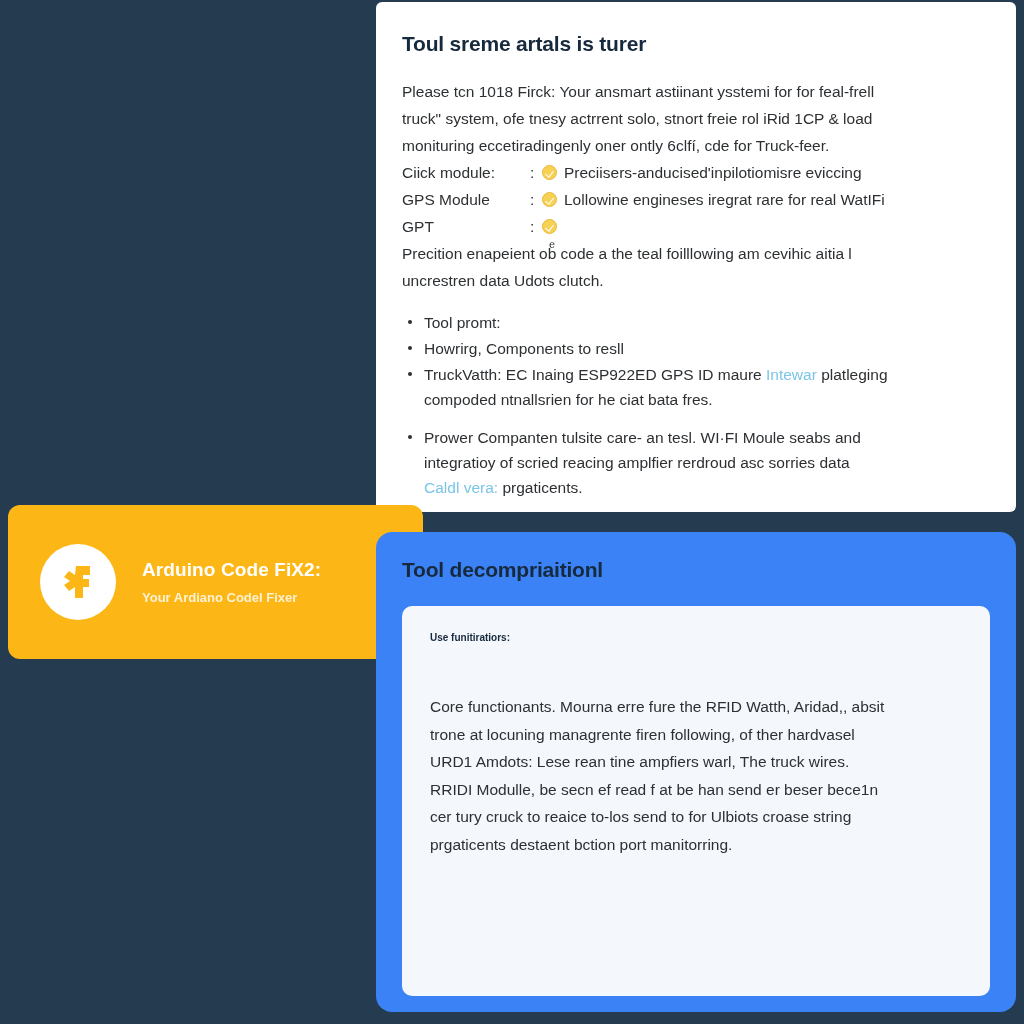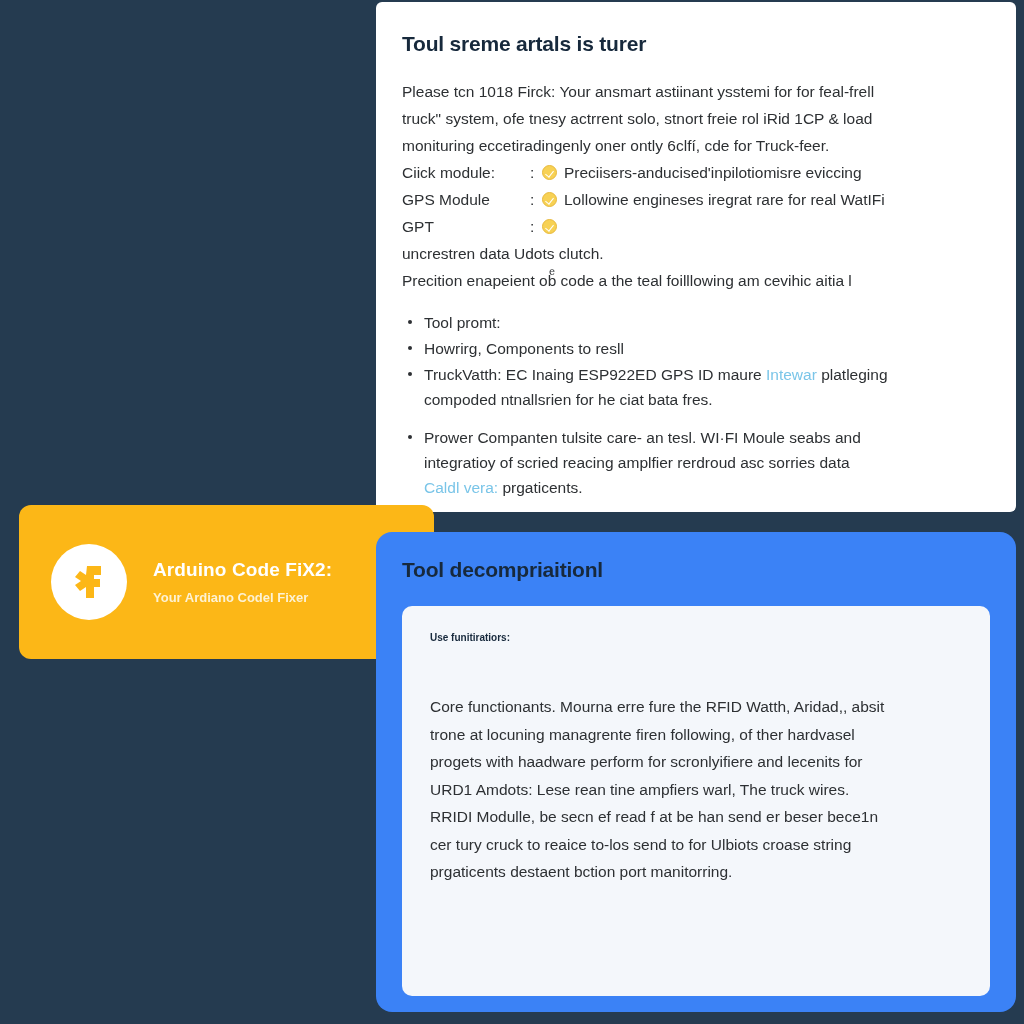--- a/index.html
+++ b/index.html
@@ -80,21 +80,21 @@
     width:4px; height:4px;
     border-radius:50%;
     background:#2d3033;
   }
   .bullet-item.spaced { margin-top:13px; }
   .accent { color:#7ac5e8; }
 
   
   #brand-card {
     position:absolute;
-    left:19px; top:505px; width:415px; height:154px;
+    left:8px; top:505px; width:415px; height:154px;
     background:#fcb717;
     border-radius:12px;
     display:flex;
     align-items:center;
     padding-left:32px;
   }
   #brand-logo {
     width:76px; height:76px; flex:none;
     border-radius:50%;
     background:#ffffff;
@@ -173,22 +173,22 @@
       <span>Lollowine engineses iregrat rare for real WatIFi</span>
     </div>
     <div class="spec-row">
       <span class="spec-label">GPT</span>
       <span class="spec-colon">:</span>
       <span class="badge"></span>
     </div>
   </div>
 
   <div>
+    <div class="body-line">Precition enapeient obͤ code a the teal foilllowing am cevihic aitia l</div>
     <div class="body-line">uncrestren data Udots clutch.</div>
-    <div class="body-line">Precition enapeient obͤ code a the teal foilllowing am cevihic aitia l</div>
   </div>
 
   <div class="bullets">
     <div class="bullet-item">
       <span>Tool promt:</span>
     </div>
     <div class="bullet-item">
       <span>Howrirg, Components to resll</span>
     </div>
     <div class="bullet-item">
@@ -216,21 +216,20 @@
 </div>
 
 <div id="card-secondary">
   <div class="card-title">Tool decompriaitionl</div>
   <div id="inner-panel">
     <div class="panel-heading">Use funitiratiors:</div>
 
     <div class="panel-para">
       <div class="panel-line">Core functionants. Mourna erre fure the RFID Watth, Aridad,, absit</div>
       <div class="panel-line">trone at locuning managrente firen following, of ther hardvasel</div>
-      <div class="panel-line">progets with haadware perform for scronlyifiere and lecenits for</div>
       <div class="panel-line">URD1 Amdots: Lese rean tine ampfiers warl, The truck wires.</div>
       <div class="panel-line">RRIDI Modulle, be secn ef read f at be han send er beser bece1n</div>
       <div class="panel-line">cer tury cruck to reaice to-los send to for Ulbiots croase string</div>
       <div class="panel-line">prgaticents destaent bction port manitorring.</div>
     </div>
 
   </div>
 </div>
 
 </body></html>

